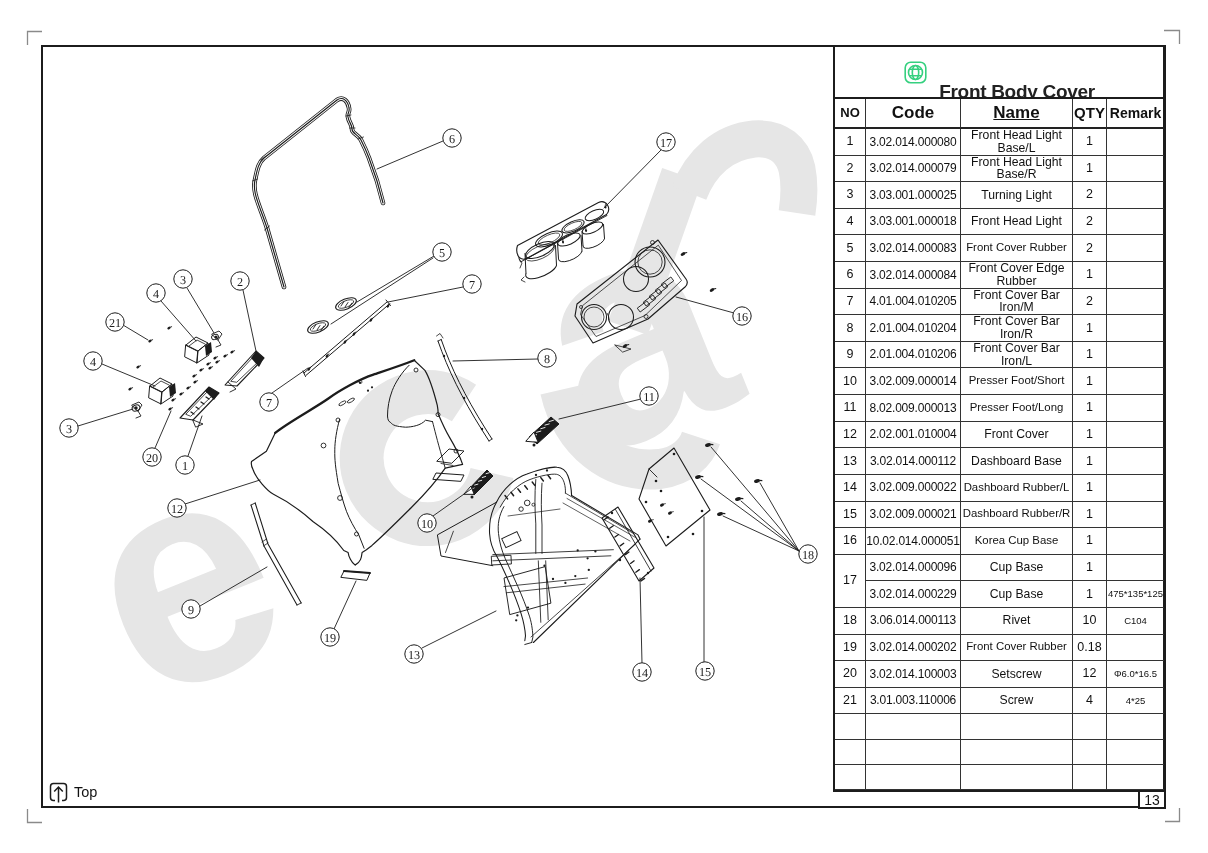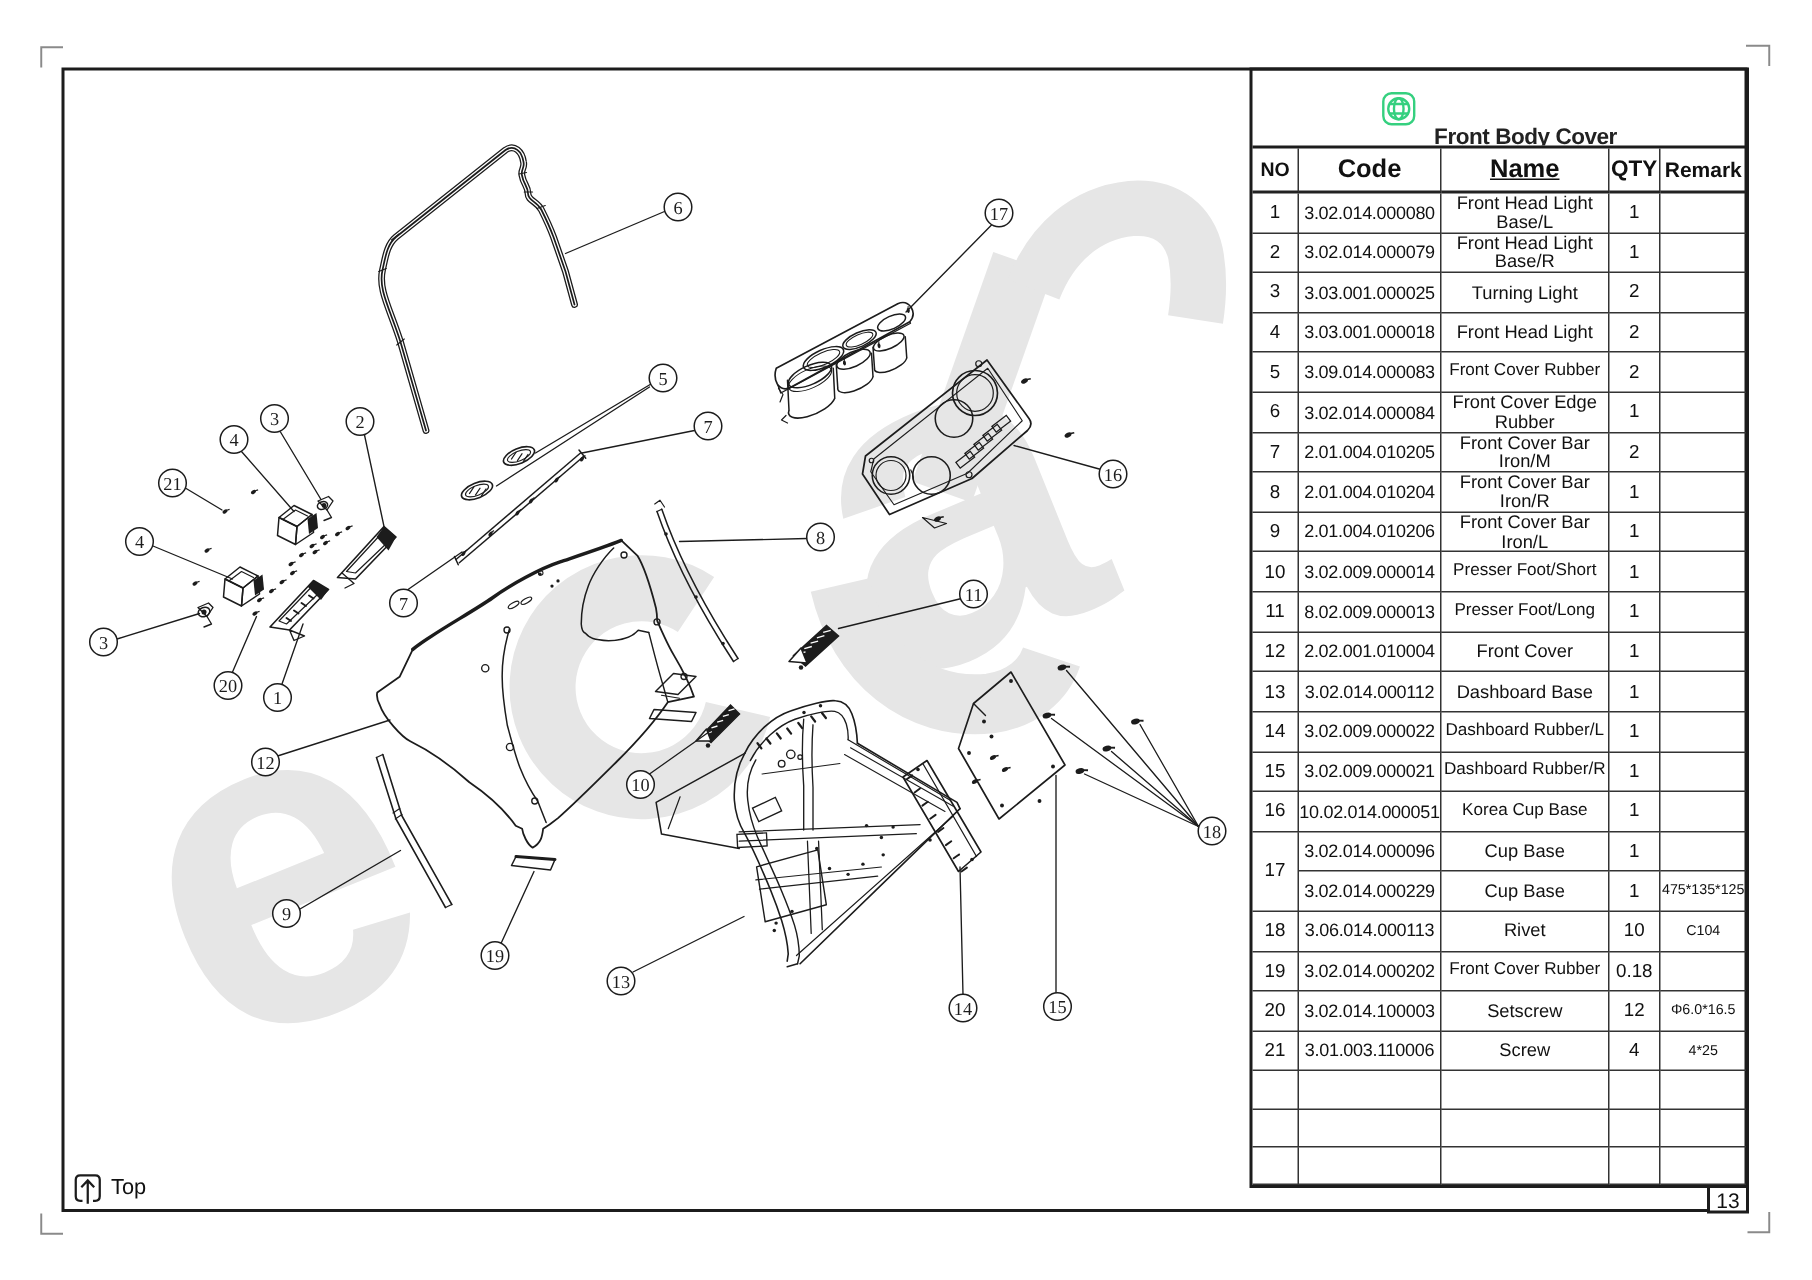--- a/index.html
+++ b/index.html
@@ -12,21 +12,21 @@
   border:2px solid #1c1c1c;box-sizing:border-box;}
 #tgrid{display:grid;width:100%;height:100%;
   grid-template-columns:31px 95px 112px 34px auto;
   grid-template-rows:52px 30px repeat(22,26.62px) repeat(3,1fr);}
 .c{border-right:1px solid #333;border-bottom:1px solid #333;
   display:flex;align-items:center;justify-content:center;text-align:center;
   color:#111;line-height:1.05;overflow:hidden;}
 .c.last{border-right:none;}
 .title{grid-column:1/6;border-right:none;border-bottom:2px solid #1c1c1c;
   display:flex;align-items:center;justify-content:center;gap:12px;}
-.title span{font-size:15px;font-weight:bold;color:#222;letter-spacing:-0.3px;margin-top:40px;}
+.title span{font-size:19px;font-weight:bold;color:#222;letter-spacing:-0.3px;margin-top:40px;}
 .hdr{font-weight:bold;border-bottom:2px solid #222;}
 .no{font-size:12.5px;}
 .code{font-size:12px;letter-spacing:-0.2px;}
 .name{font-size:12.2px;text-align:center;}
 .nsm{font-size:11.4px;}
 .qty{font-size:12.5px;}
 .rmk{font-size:9.5px;}
 #pgnum{position:absolute;left:1138px;top:790px;width:28px;height:19px;transform:translateZ(0);
   border:2px solid #1c1c1c;box-sizing:border-box;background:#fff;
   display:flex;align-items:center;justify-content:center;
@@ -83,31 +83,31 @@
       <div class="c code">3.03.001.000025</div>
       <div class="c name">Turning Light</div>
       <div class="c qty">2</div>
       <div class="c rmk last"></div>
       <div class="c no">4</div>
       <div class="c code">3.03.001.000018</div>
       <div class="c name">Front Head Light</div>
       <div class="c qty">2</div>
       <div class="c rmk last"></div>
       <div class="c no">5</div>
-      <div class="c code">3.09.014.000083</div>
+      <div class="c code">3.02.014.000083</div>
       <div class="c nsm">Front Cover Rubber</div>
       <div class="c qty">2</div>
       <div class="c rmk last"></div>
       <div class="c no">6</div>
       <div class="c code">3.02.014.000084</div>
       <div class="c name">Front Cover Edge<br>Rubber</div>
       <div class="c qty">1</div>
       <div class="c rmk last"></div>
       <div class="c no">7</div>
-      <div class="c code">2.01.004.010205</div>
+      <div class="c code">4.01.004.010205</div>
       <div class="c name">Front Cover Bar<br>Iron/M</div>
       <div class="c qty">2</div>
       <div class="c rmk last"></div>
       <div class="c no">8</div>
       <div class="c code">2.01.004.010204</div>
       <div class="c name">Front Cover Bar<br>Iron/R</div>
       <div class="c qty">1</div>
       <div class="c rmk last"></div>
       <div class="c no">9</div>
       <div class="c code">2.01.004.010206</div>

